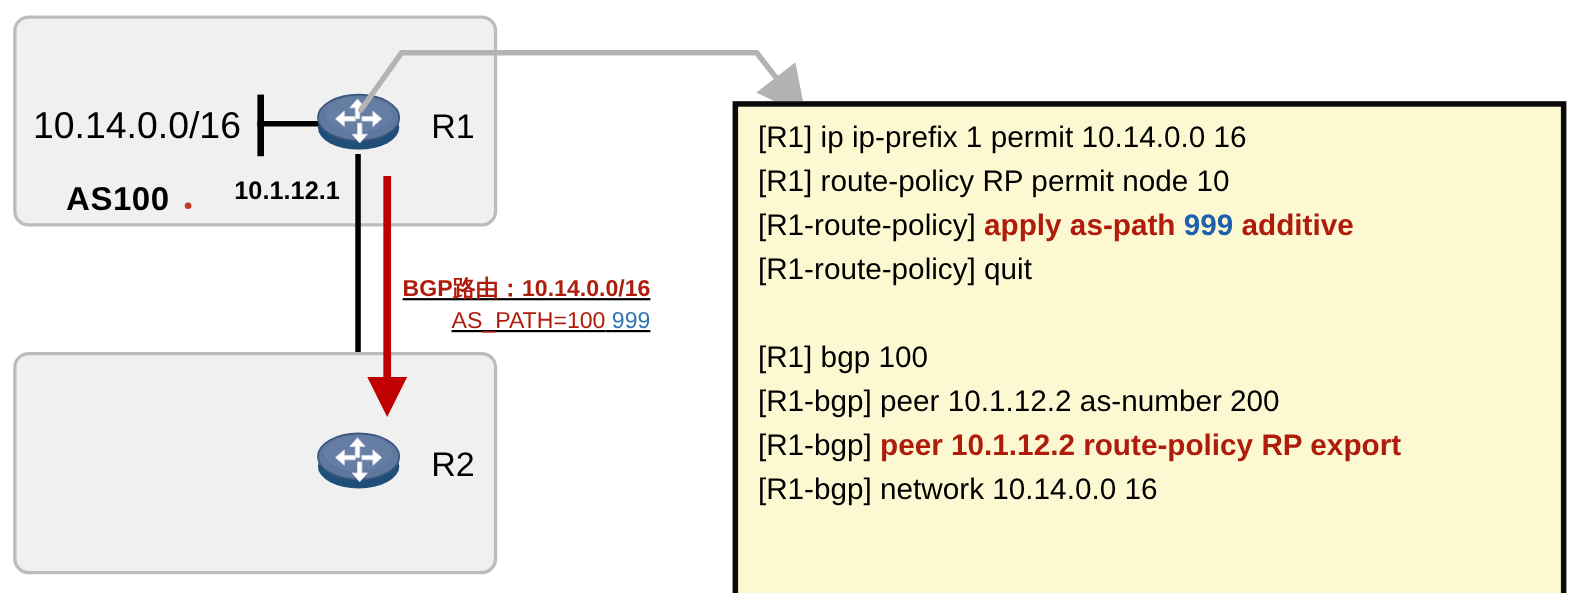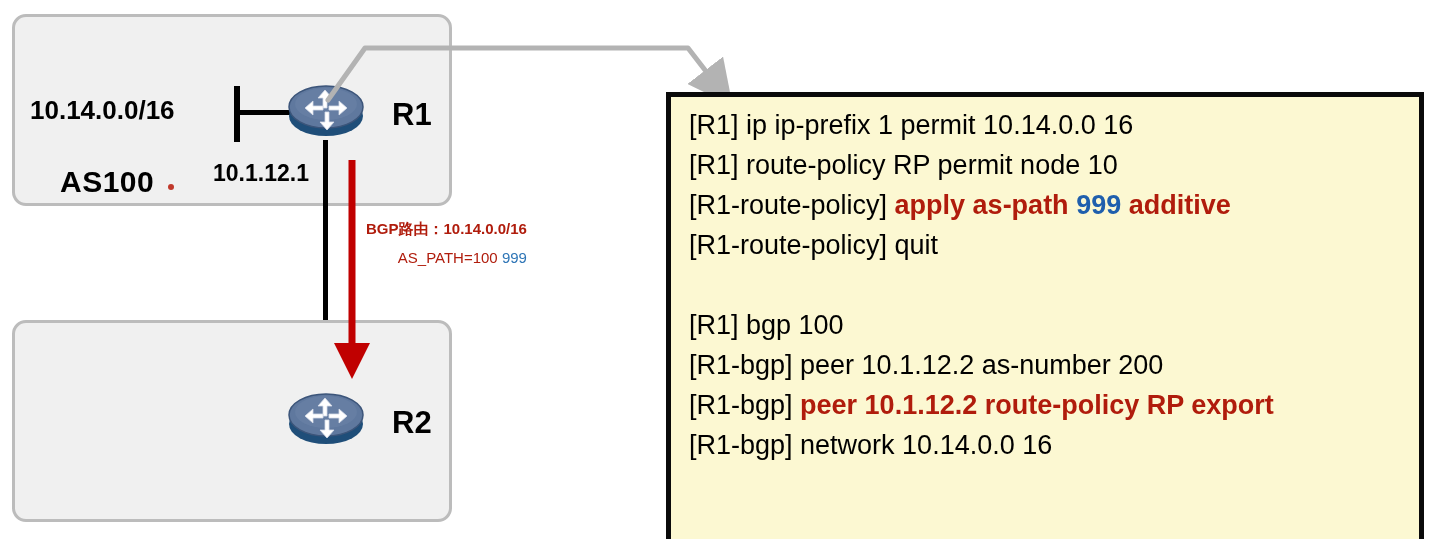--- a/index.html
+++ b/index.html
@@ -56,21 +56,21 @@
     position: absolute;
     width: 78px;
     height: 62px;
   }
   #router-r1 { left: 287px; top: 78px; }
   #router-r2 { left: 287px; top: 386px; }
 
   .router-label {
     position: absolute;
     font-size: 31px;
-    font-weight: bold;
+    font-weight: normal;
     color: #000000;
   }
   #r1-label { left: 392px; top: 97px; }
   #r2-label { left: 392px; top: 405px; }
 
   
   .lan-bar {
     position: absolute;
     left: 234px; top: 86px;
     width: 6px; height: 56px;
@@ -78,22 +78,22 @@
   }
   .lan-stub {
     position: absolute;
     left: 234px; top: 110px;
     width: 62px; height: 5px;
     background: #000000;
   }
   .prefix-label {
     position: absolute;
     left: 30px; top: 95px;
-    font-size: 26px;
-    font-weight: bold;
+    font-size: 34px;
+    font-weight: normal;
     color: #000000;
     white-space: nowrap;
   }
 
   .link-line {
     position: absolute;
     left: 323px; top: 140px;
     width: 5px; height: 260px;
     background: #000000;
   }
@@ -103,24 +103,25 @@
     font-weight: bold;
     color: #000000;
     white-space: nowrap;
   }
   #ip-r1 { left: 213px; top: 160px; }
   #ip-r2 { left: 213px; top: 348px; }
 
   
   .bgp-note {
     position: absolute;
-    left: 366px; top: 214px;
-    font-size: 15px;
+    left: 366px; top: 248px;
+    font-size: 21px;
     line-height: 29px;
     white-space: nowrap;
+    text-decoration: underline;
   }
   .bgp-note .l1 {
     font-weight: bold;
     color: #b01c0c;
   }
   .bgp-note .l2 { color: #b01c0c; text-align: right; }
   .bgp-note .as-blue { color: #2e75b6; }
 
   
   #config-box {

